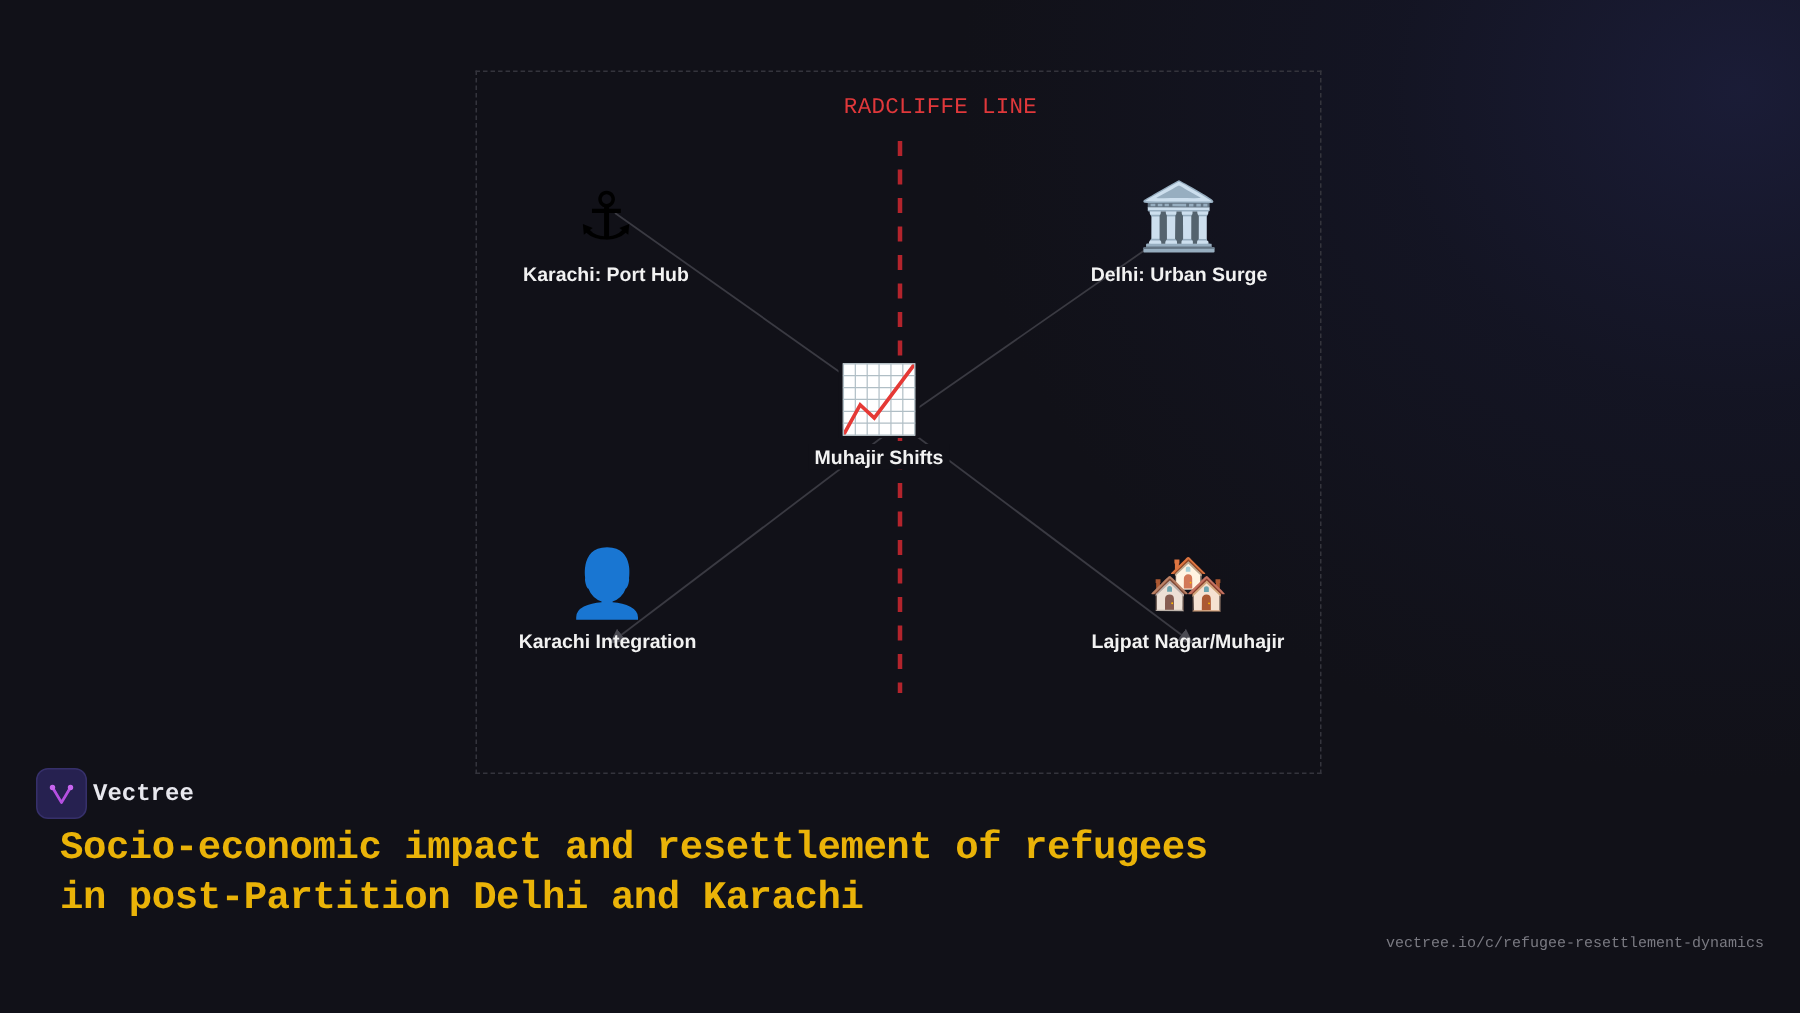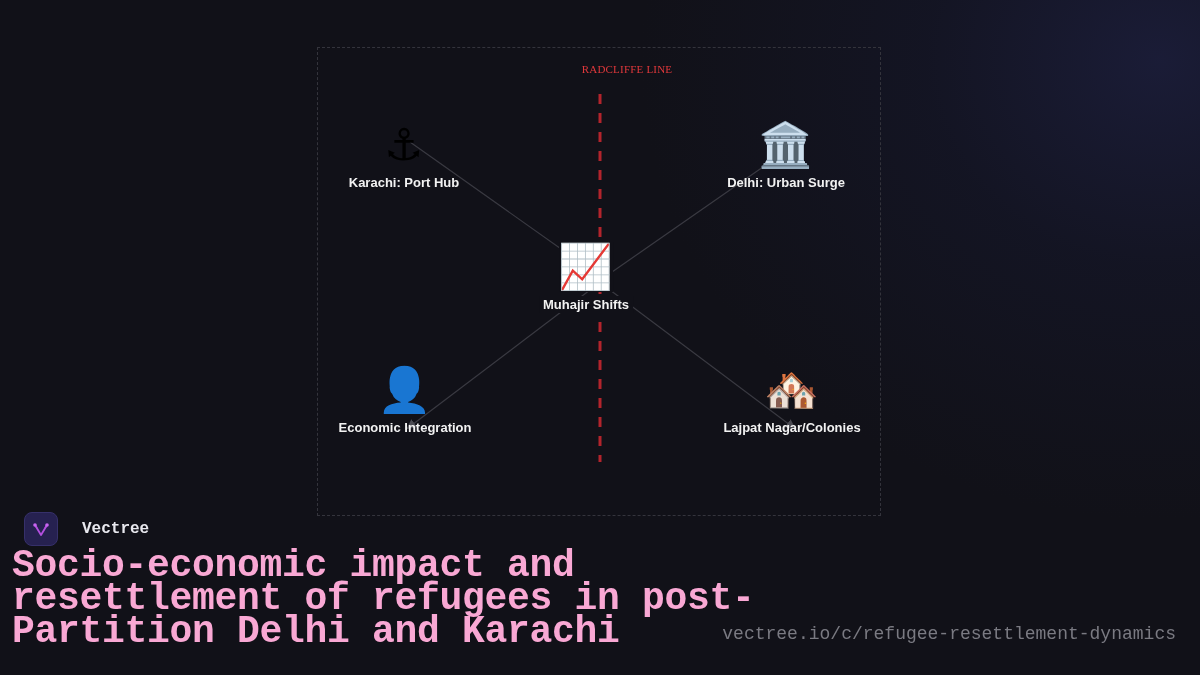--- a/index.html
+++ b/index.html
@@ -37,22 +37,22 @@
       width: 1200px;
       height: 675px;
       pointer-events: none;
     }
     .divider-label {
       position: absolute;
       left: 527px;
       top: 63px;
       width: 200px;
       text-align: center;
-      font-family: Liberation Serif, serif;
-      font-size: 11px;
+      font-family: Liberation Mono, monospace;
+      font-size: 15px;
       color: #e0383b;
       letter-spacing: 0.2px;
     }
     .node {
       position: absolute;
       display: flex;
       flex-direction: column;
       align-items: center;
       transform: translateX(-50%);
     }
@@ -73,58 +73,58 @@
     .node.center .node-icon,
     .node.center .node-label {
       background: #111118;
     }
     .brand {
       position: absolute;
       left: 24px;
       top: 512px;
       display: flex;
       align-items: center;
-      gap: 24px;
+      gap: 4px;
     }
     .brand-logo {
       width: 34px;
       height: 34px;
       border-radius: 8px;
       background: #262150;
       border: 1px solid #36306a;
       box-sizing: border-box;
       display: flex;
       align-items: center;
       justify-content: center;
     }
     .brand-name {
       font-family: "Liberation Mono", monospace;
       font-weight: bold;
       font-size: 16px;
       color: #e8e8ee;
     }
     .title {
       position: absolute;
-      left: 12px;
+      left: 40px;
       top: 549px;
       width: 800px;
       margin: 0;
       font-family: "Liberation Mono", monospace;
       font-weight: bold;
-      font-size: 38px;
+      font-size: 26px;
       line-height: 33px;
-      color: #f9a8d4;
+      color: #eab308;
       letter-spacing: -0.3px;
     }
     .url {
       position: absolute;
       right: 24px;
       top: 624px;
       font-family: "Liberation Mono", monospace;
-      font-size: 18px;
+      font-size: 10px;
       color: #7a7a82;
     }
   </style>
 </head>
 <body>
 
 <div class="bg-glow"></div>
 
 <div class="diagram-frame"></div>
 
@@ -155,26 +155,26 @@
   <div class="node-label">Delhi: Urban Surge</div>
 </div>
 
 <div class="node center" style="left:586px; top:242px;">
   <div class="node-icon">📈</div>
   <div class="node-label">Muhajir Shifts</div>
 </div>
 
 <div class="node" style="left:405px; top:365px;">
   <div class="node-icon">👤</div>
-  <div class="node-label">Economic Integration</div>
+  <div class="node-label">Karachi Integration</div>
 </div>
 
 <div class="node" style="left:792px; top:365px;">
   <div class="node-icon">🏘️</div>
-  <div class="node-label">Lajpat Nagar/Colonies</div>
+  <div class="node-label">Lajpat Nagar/Muhajir</div>
 </div>
 
 <div class="brand">
   <div class="brand-logo">
     <svg width="20" height="20" viewBox="0 0 20 20" xmlns="http://www.w3.org/2000/svg">
       <path d="M4 6 L10 16 L16 6" stroke="#b44fe0" stroke-width="1.8" fill="none" stroke-linecap="round" stroke-linejoin="round"></path>
       <path d="M4 6 L6 9 M16 6 L14 9" stroke="#b44fe0" stroke-width="1.5" fill="none"></path>
       <circle cx="4" cy="6" r="1.8" fill="#c765f0"></circle>
       <circle cx="16" cy="6" r="1.8" fill="#c765f0"></circle>
     </svg>

